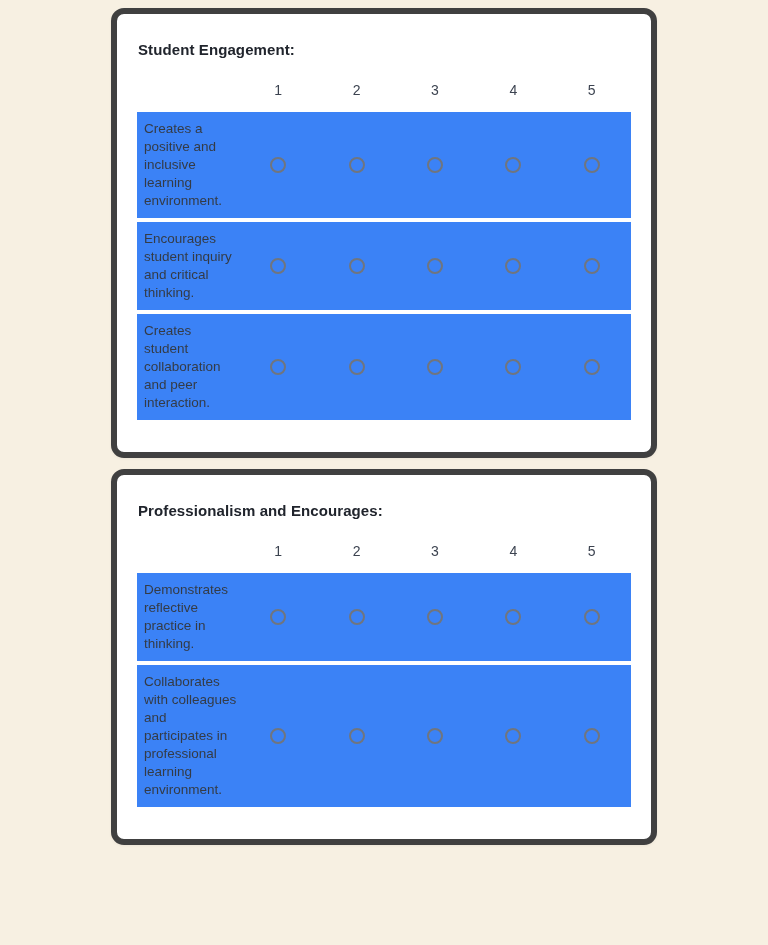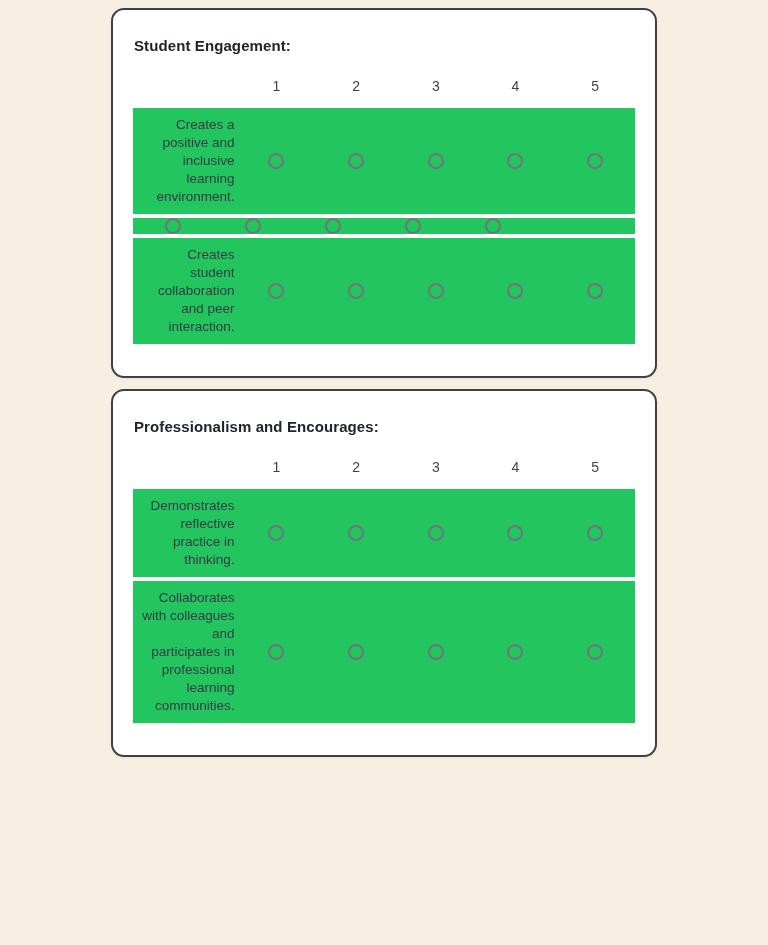--- a/index.html
+++ b/index.html
@@ -7,21 +7,21 @@
   body {
     min-height: 945px;
     background: #f7f0e2;
     font-family: "Liberation Sans", sans-serif;
     padding: 8px 0 10px;
   }
   .card {
     width: 546px;
     margin: 0 auto 11px;
     background: #ffffff;
-    border: 2px solid #404040;
+    border: 6px solid #404040;
     border-radius: 13px;
     padding: 26px 20px 32px;
     box-shadow: 0 1px 3px rgba(0,0,0,.05);
   }
   .card-title {
     font-size: 15px;
     font-weight: bold;
     color: #20242c;
     line-height: 20px;
     margin-bottom: 21px;
@@ -37,23 +37,22 @@
   .col-head {
     width: 80px;
     text-align: center;
     font-size: 14px;
     color: #3c4350;
     line-height: 18px;
   }
   .matrix-row {
     display: flex;
     align-items: center;
-    background: #22c55e;
+    background: #3b82f6;
     margin-bottom: 4px;
-    text-align: right;
   }
   .matrix-row:last-child { margin-bottom: 0; }
   .row-label {
     width: 104px;
     padding: 8px 2px 8px 7px;
     font-size: 13.5px;
     line-height: 18px;
     color: #343b46;
     white-space: pre-line;
   }
@@ -106,20 +105,24 @@
         </div>
       <div class="radio-cell">
           <span class="radio" role="radio" aria-checked="false" aria-label="4"></span>
         </div>
       <div class="radio-cell">
           <span class="radio" role="radio" aria-checked="false" aria-label="5"></span>
         </div>
     </div>
 
     <div class="matrix-row">
+      <div class="row-label">Encourages
+student inquiry
+and critical
+thinking.</div>
       <div class="radio-cell">
           <span class="radio" role="radio" aria-checked="false" aria-label="1"></span>
         </div>
       <div class="radio-cell">
           <span class="radio" role="radio" aria-checked="false" aria-label="2"></span>
         </div>
       <div class="radio-cell">
           <span class="radio" role="radio" aria-checked="false" aria-label="3"></span>
         </div>
       <div class="radio-cell">
@@ -190,21 +193,21 @@
     </div>
 
 
     <div class="matrix-row">
       <div class="row-label">Collaborates
 with colleagues
 and
 participates in
 professional
 learning
-communities.</div>
+environment.</div>
       <div class="radio-cell">
           <span class="radio" role="radio" aria-checked="false" aria-label="1"></span>
         </div>
       <div class="radio-cell">
           <span class="radio" role="radio" aria-checked="false" aria-label="2"></span>
         </div>
       <div class="radio-cell">
           <span class="radio" role="radio" aria-checked="false" aria-label="3"></span>
         </div>
       <div class="radio-cell">

